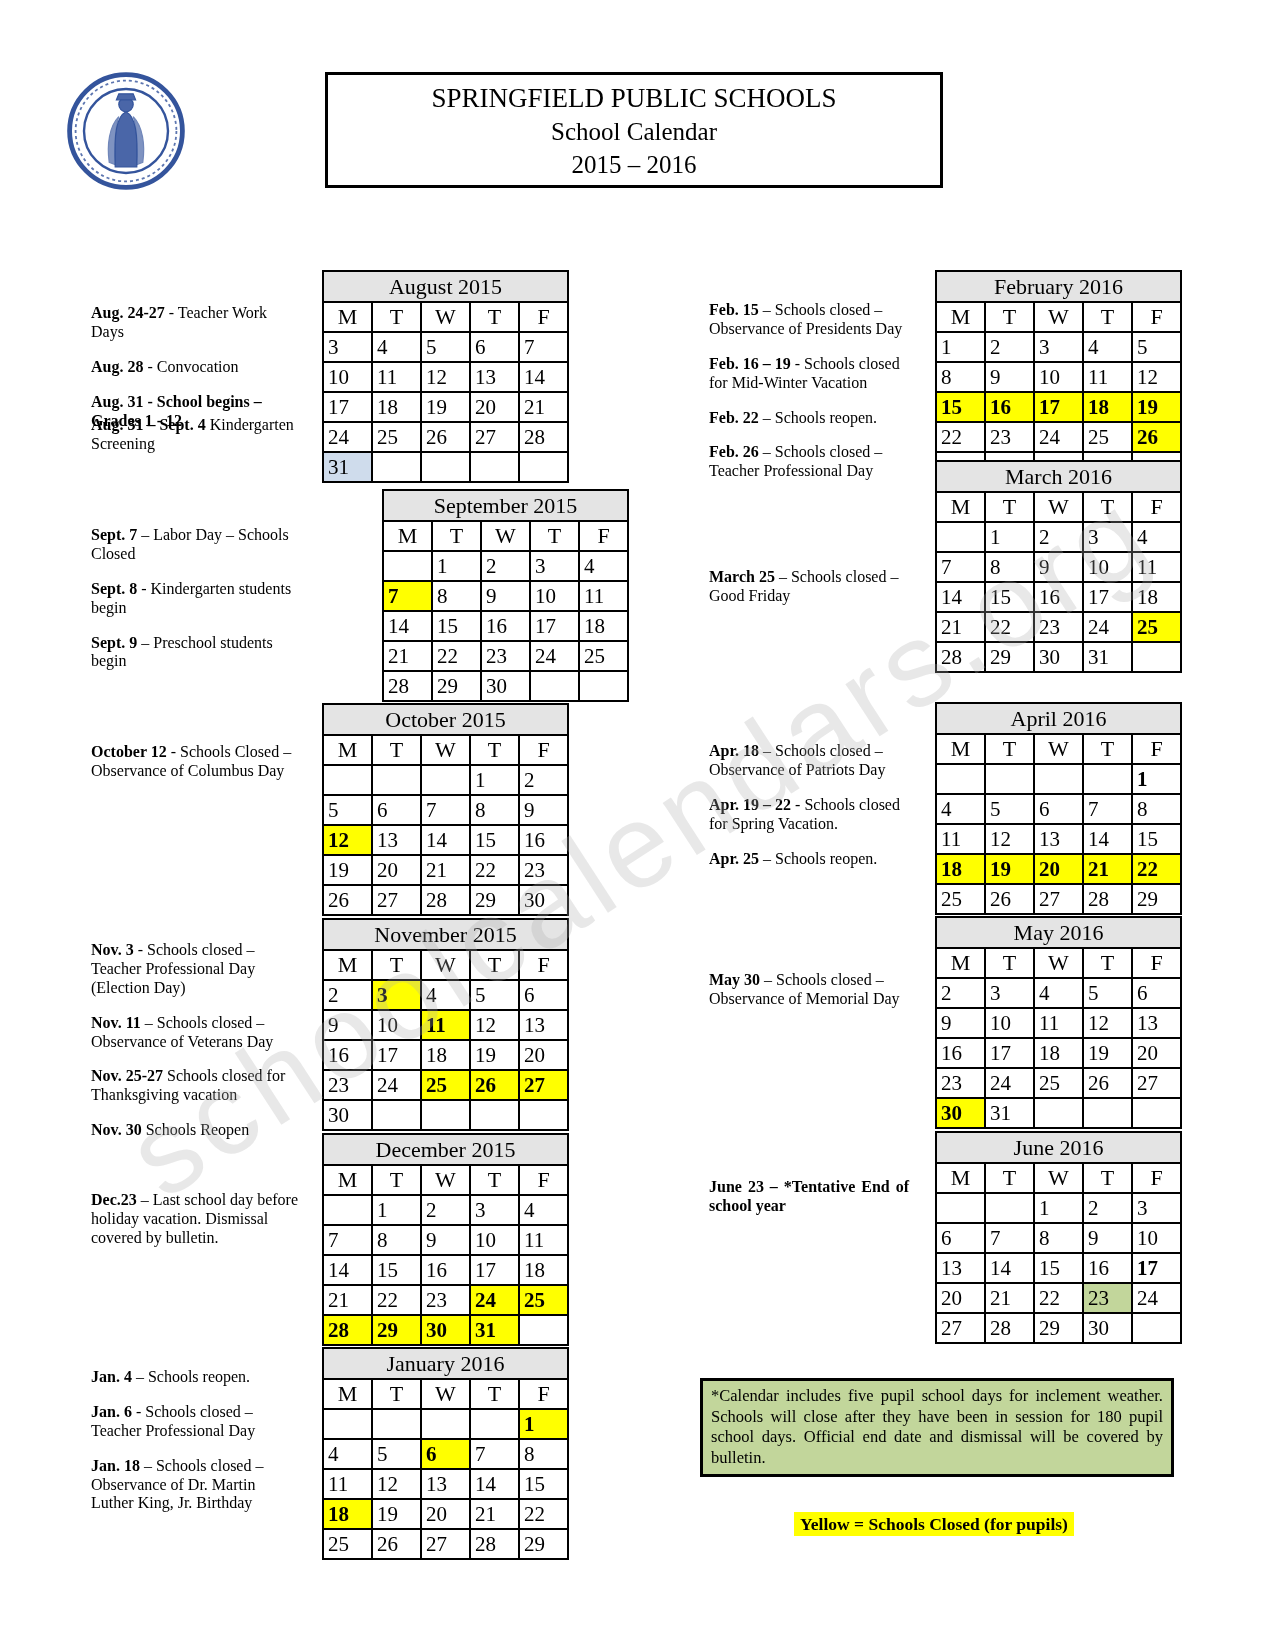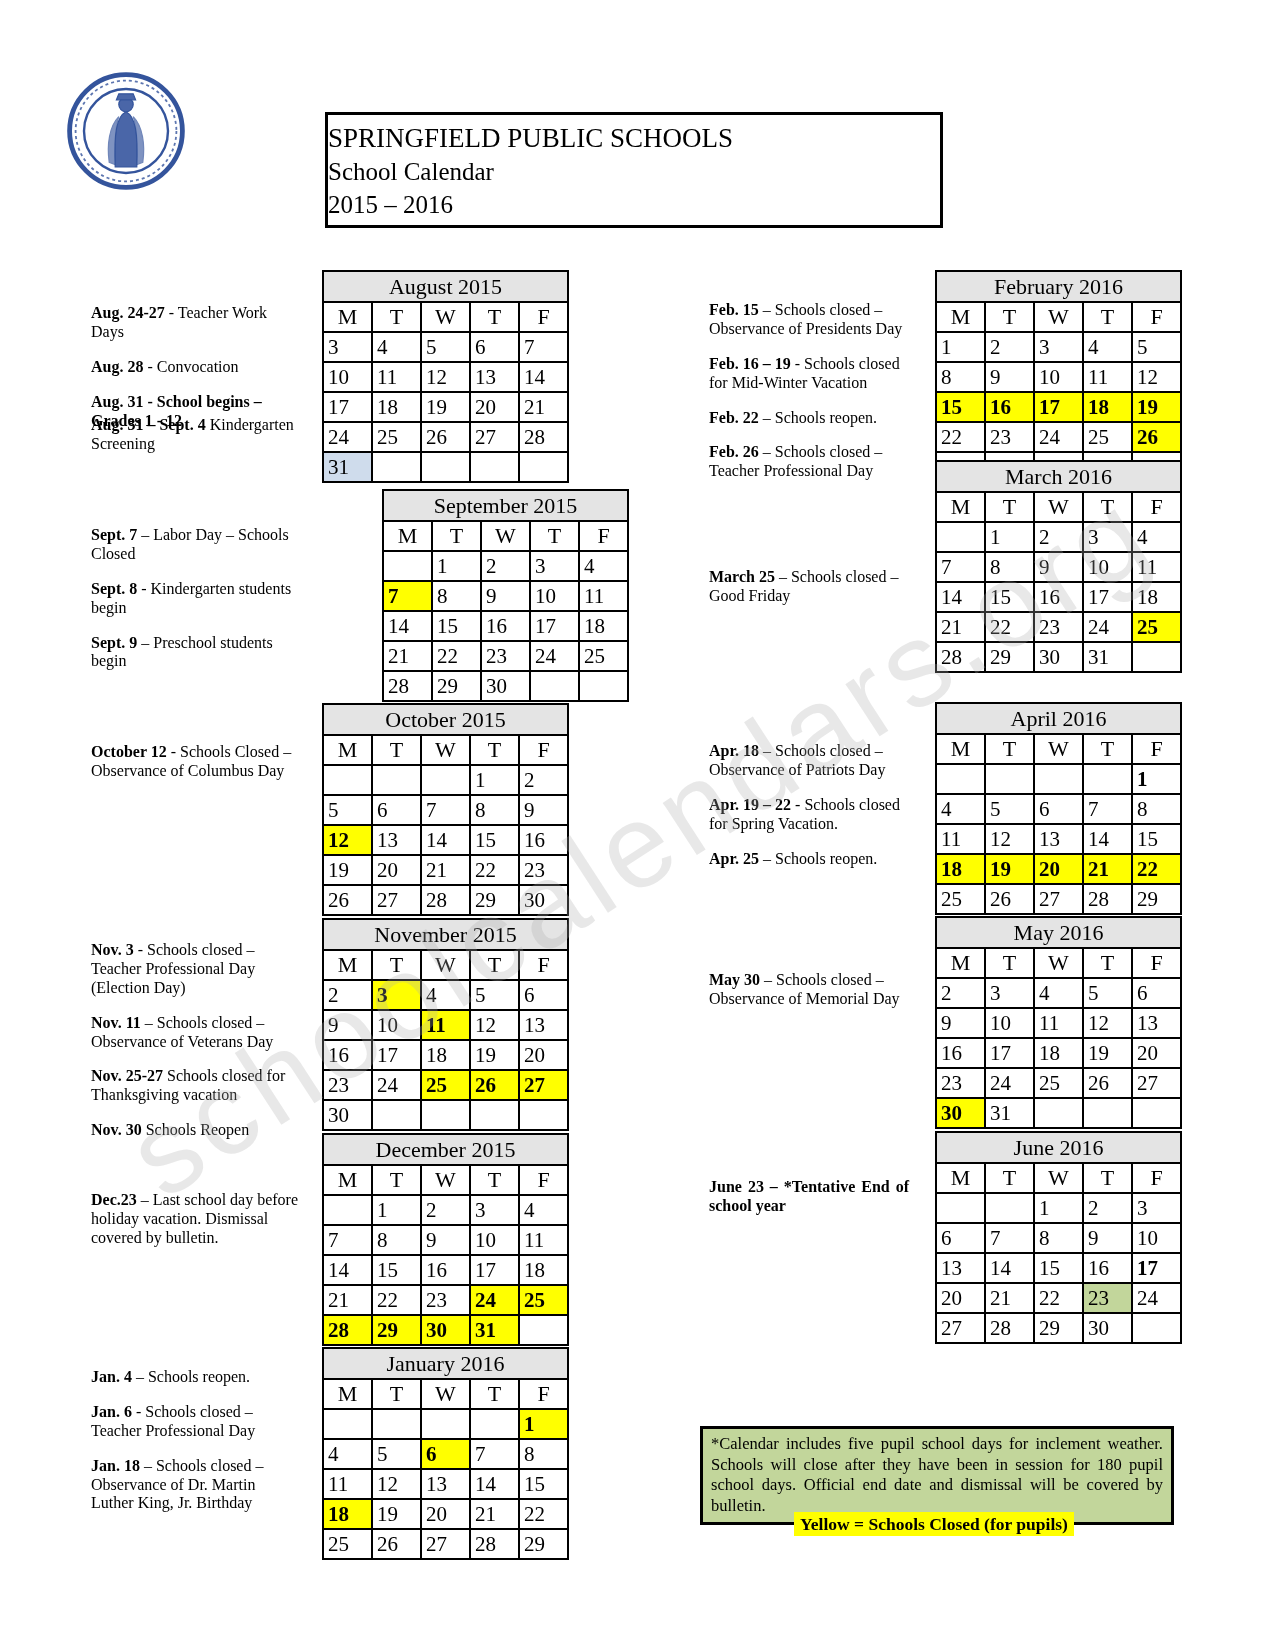--- a/index.html
+++ b/index.html
@@ -5,21 +5,21 @@
   html,body{margin:0;padding:0;background:#888;}
   .page{
     position:relative; width:1275px; height:1650px; margin:0 auto;
     background:#fff; overflow:hidden;
     font-family:"Liberation Serif", serif; color:#000;
   }
   
   .logo{position:absolute; left:66px; top:70px; width:120px; height:122px;}
   .titlebox{
     position:absolute; left:325px; top:72px; width:612px; height:104px;
-    border:3px solid #000; text-align:left; padding-top:6px; box-sizing:content-box;margin-top:40px;
+    border:3px solid #000; text-align:center; padding-top:6px; box-sizing:content-box;
   }
   .titlebox .l1{font-size:27px; line-height:34px;}
   .titlebox .l2,.titlebox .l3{font-size:25px; line-height:33px;}
   
   .ann{position:absolute; font-size:16px; line-height:1.18;}
   .ann-entry{margin:16px;}
   .ann b{font-weight:bold;}
   .just .ann-entry{text-align:justify;}
   
   .cal{position:absolute;}
@@ -33,21 +33,21 @@
   }
   .cal td.dh{text-align:center; font-size:22px; padding:0;}
   .cal td.y{background:#ffff00; font-weight:bold;}
   .cal td.b{background:#cfdcec;}
   .cal td.g{background:#c2d69b;}
   .cal td.B{font-weight:bold;}
   
   .notebox{
     position:absolute; left:700px; top:1378px; width:452px;
     border:3px solid #000; background:#c2d69b; padding:5px 8px;
-    font-size:16.5px; line-height:1.25; text-align:justify;margin-top:48px;
+    font-size:16.5px; line-height:1.25; text-align:justify;
   }
   .legendwrap{position:absolute; left:700px; top:1514px; width:468px; text-align:center;}
   .legendwrap span{background:#ffff00; font-weight:bold; font-size:17.5px; padding:2px 6px;}
   
   .watermark{
     position:absolute; left:-70px; top:775px; width:1420px;
     transform:rotate(-33deg);
     font-family:"Liberation Sans", sans-serif;
     font-size:118px; letter-spacing:7px; white-space:nowrap;
     color:rgba(172,172,172,0.28); z-index:9; pointer-events:none; text-align:center;

